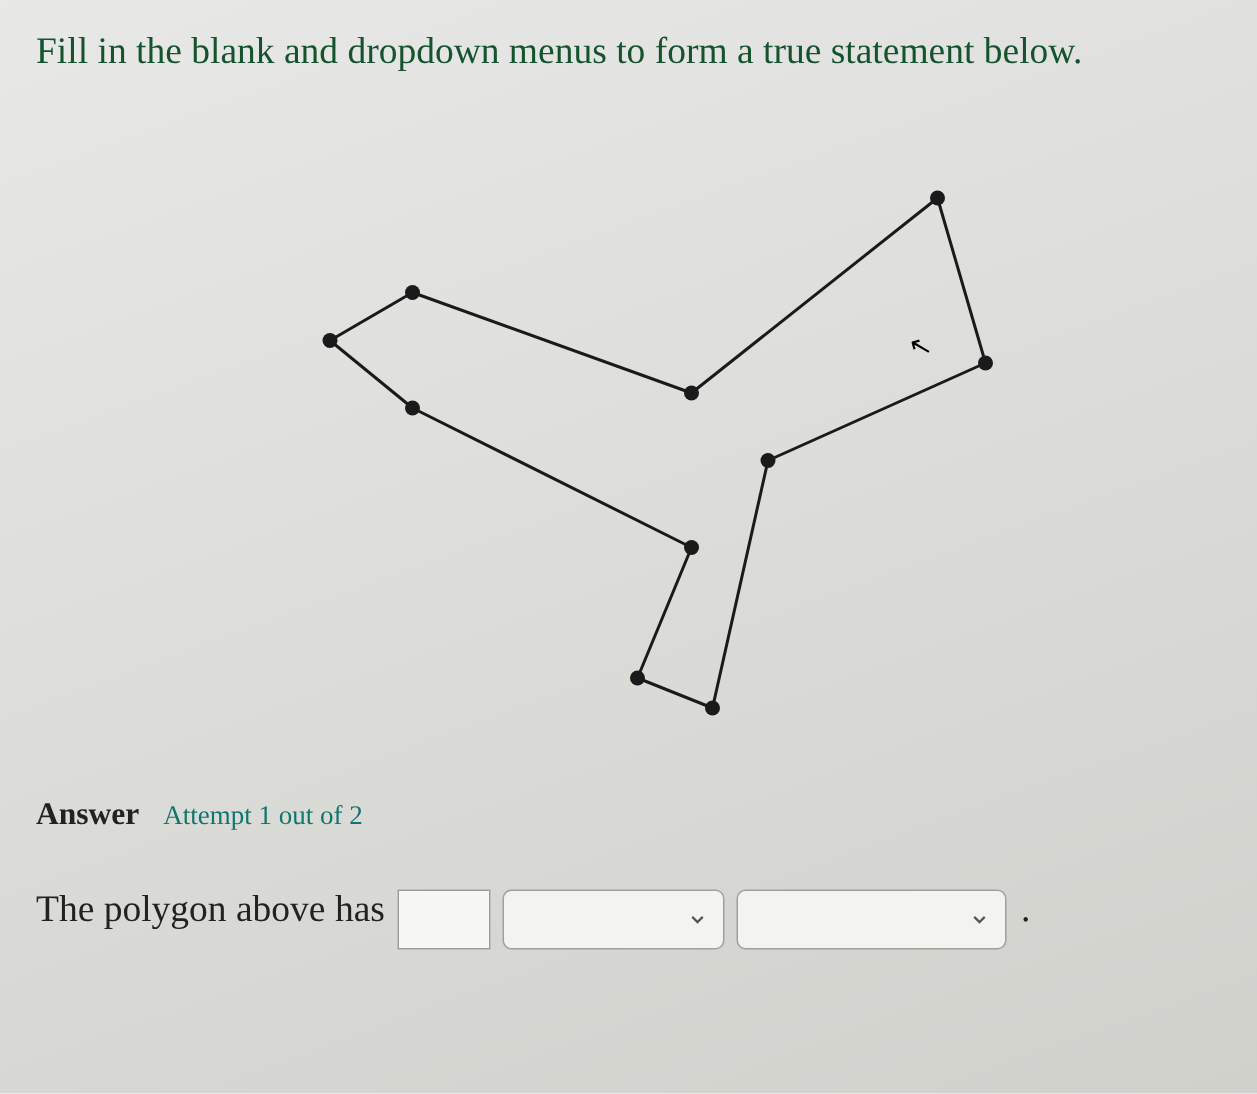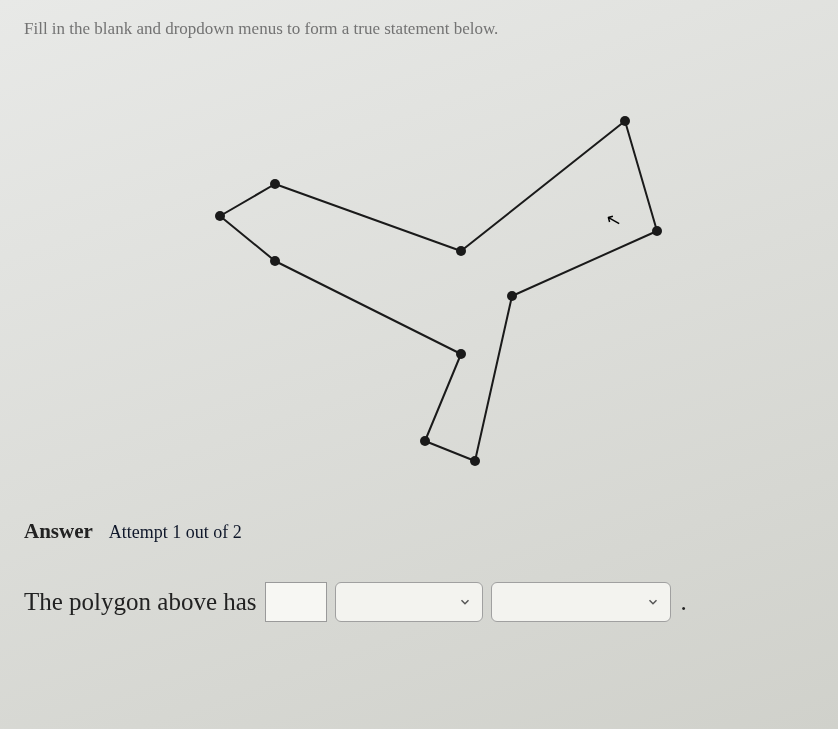--- a/index.html
+++ b/index.html
@@ -7,23 +7,23 @@
     body {
       font-family: Georgia, 'Times New Roman', serif;
       background: linear-gradient(160deg, #e8e9e7 0%, #dcddd9 50%, #d0d1cb 100%);
       color: #2a2a2a;
       position: relative;
     }
     .question-area {
       padding: 18px 24px 0 24px;
     }
     .question-text {
-      font-size: 17px;
+      font-size: 25px;
       line-height: 1.35;
-      color: #737373;
+      color: #14532d;
       font-weight: 400;
     }
     .figure-area {
       width: 100%;
       height: 470px;
       position: relative;
     }
     .figure-area svg {
       position: absolute;
       top: 0;
@@ -46,27 +46,27 @@
     }
     .answer-label {
       font-weight: 700;
       font-size: 21px;
       color: #222;
       margin-right: 12px;
       text-align: right;
     }
     .attempt-text {
       font-size: 18px;
-      color: #0f172a;
+      color: #0f766e;
     }
     .fill-line {
       font-size: 25px;
       color: #222;
       display: flex;
-      align-items: center;
+      align-items: flex-start;
       flex-wrap: nowrap;
       gap: 8px;
     }
     .num-input {
       width: 62px;
       height: 40px;
       border: 1.5px solid #9a9a9a;
       background: #f7f7f3;
       font-size: 20px;
       text-align: center;

